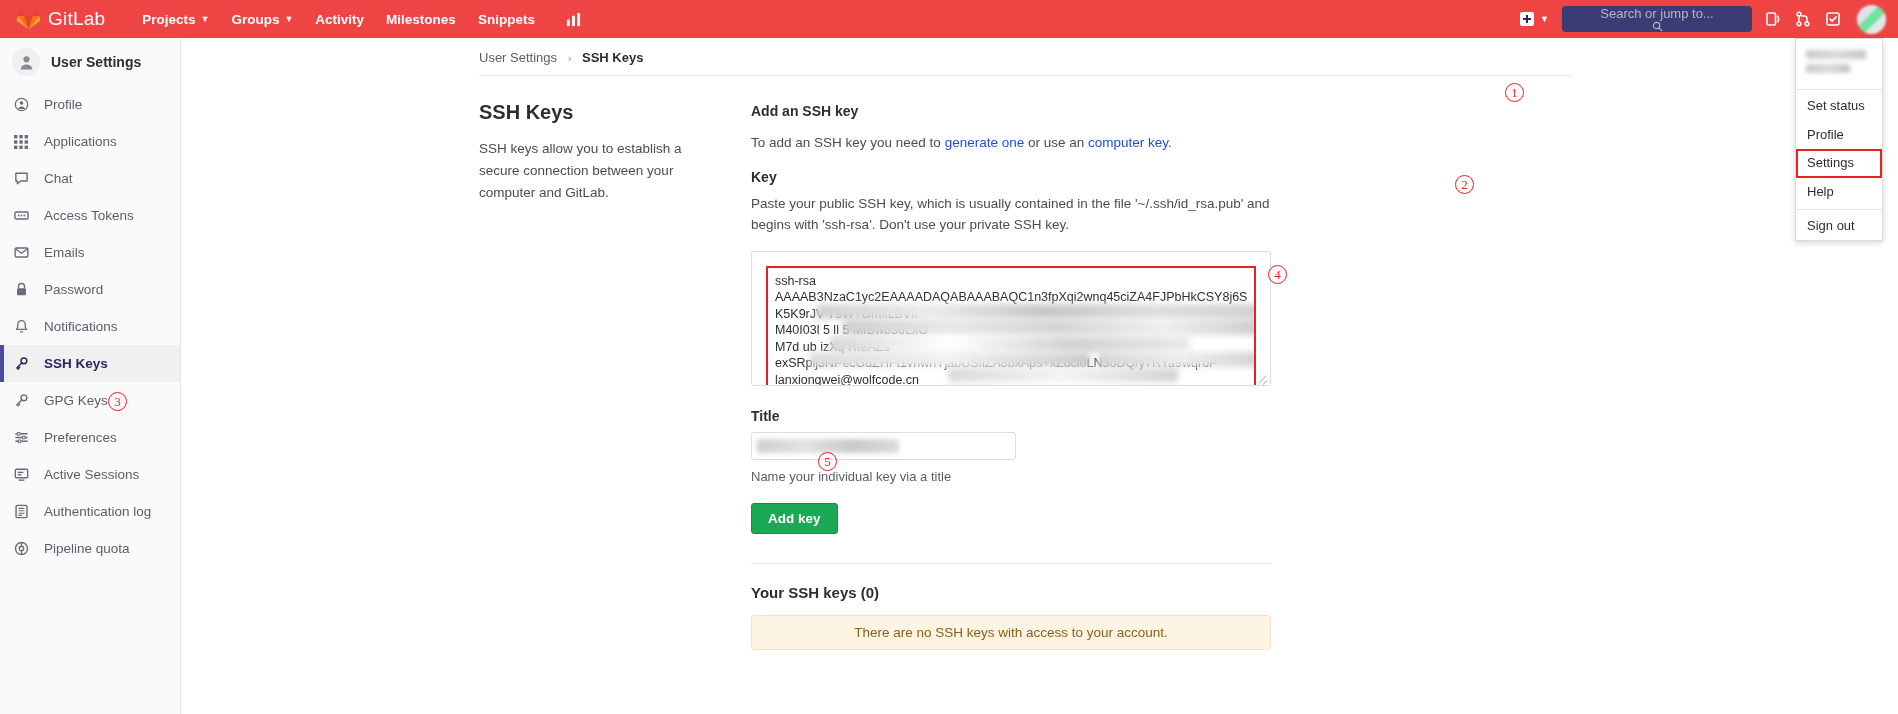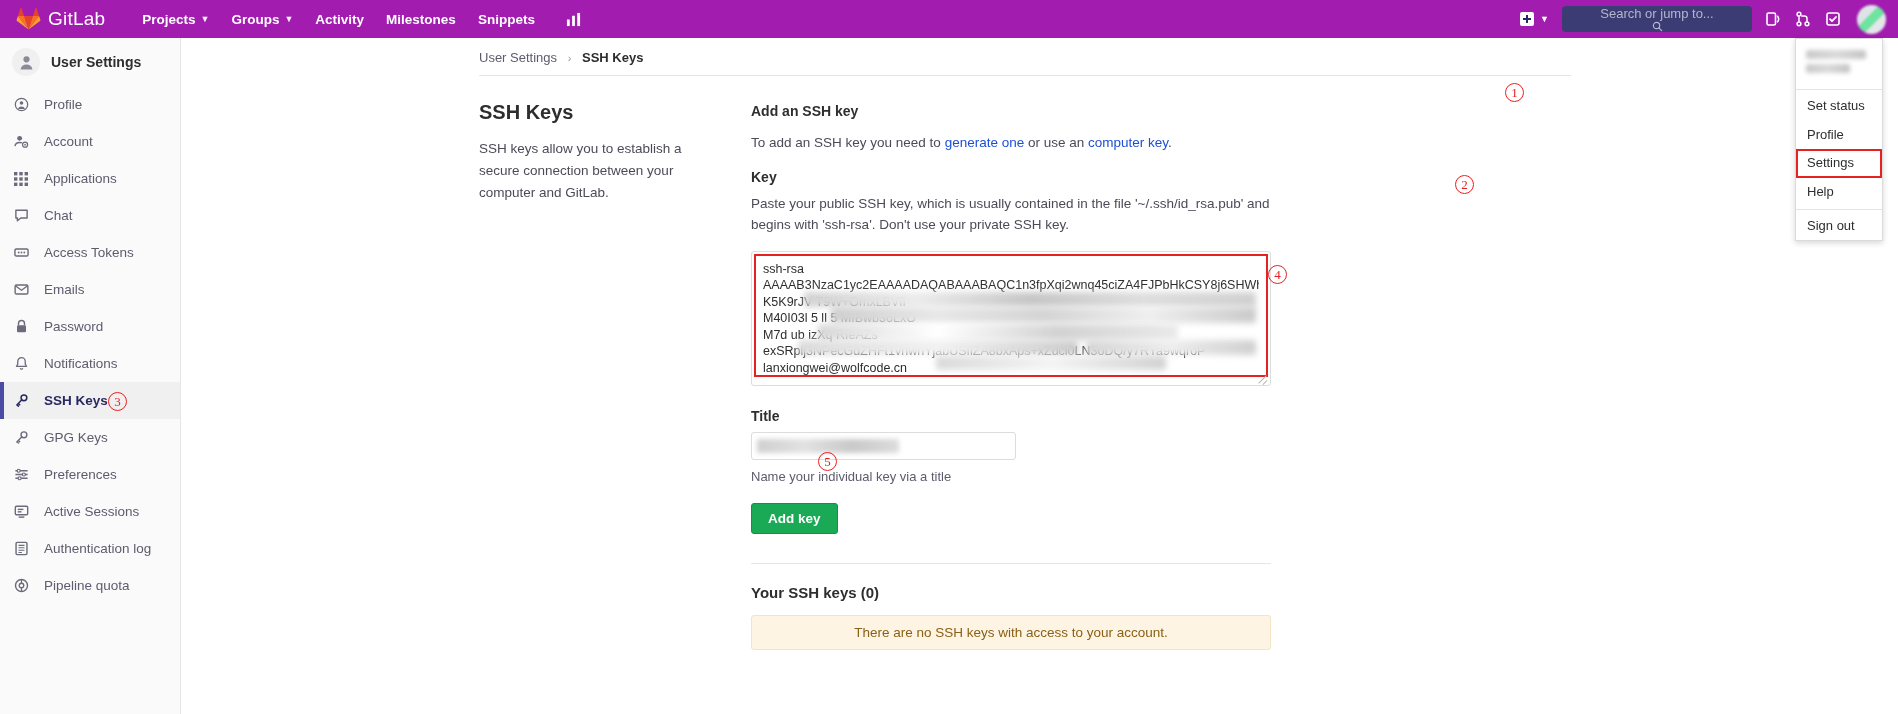--- a/index.html
+++ b/index.html
@@ -10,21 +10,21 @@
     background: #fff;
     font-family: "Liberation Sans", sans-serif;
     font-size: 14px;
     color: #2e2e2e;
   }
 
   
   .navbar {
     position: absolute; top: 0; left: 0;
     width: 1898px; height: 38px;
-    background: #a21caf;
+    background: #ef4444;
     display: flex; align-items: center;
     z-index: 40;
   }
   .nav-logo {
     display: flex; align-items: center;
     margin-left: 16px; margin-right: 26px;
     height: 38px;
   }
   .nav-logo svg { display: block; }
   .nav-logo-text {
@@ -177,21 +177,21 @@
   .helper {
     font-size: 13.5px; line-height: 1.6; color: #4b4b58; margin: 0 0 15px 0;
   }
   .helper a { color: #1d4ed8; text-decoration: none; cursor: pointer; }
   .field-label {
     font-size: 14px; font-weight: bold; color: #2e2e2e; margin-bottom: 8px;
   }
   .key-wrap { position: relative; margin-bottom: 22px; }
   .key-box {
     border: 1px solid #dcdcdc; border-radius: 3px;
-    height: 135px; padding: 2px; background: #fff;
+    height: 135px; padding: 14px; background: #fff;
     position: relative; overflow: hidden;
   }
   .key-inner {
     border: 2px solid #e52222; height: 123px;
     padding: 5px 7px; overflow: hidden; position: relative;
     background: #fff;
   }
   .key-line {
     font-size: 12.5px; line-height: 16.5px; color: #2e2e2e;
     white-space: nowrap; overflow: hidden;
@@ -359,31 +359,20 @@
     <span class="sb-ico">
       <svg width="15" height="15" viewBox="0 0 16 16">
           <circle cx="8" cy="8" r="6.6" fill="none" stroke="#6b6b7b" stroke-width="1.3"></circle>
           <circle cx="8" cy="6.3" r="1.9" fill="#6b6b7b"></circle>
           <path d="M4.3 12.8c.6-1.9 2-2.7 3.7-2.7s3.1.8 3.7 2.7z" fill="#6b6b7b"></path>
         </svg>
     </span>
     <span>Profile</span>
   </div>
 
-  <div class="sb-item">
-    <span class="sb-ico">
-      <svg width="15" height="15" viewBox="0 0 16 16">
-          <circle cx="6" cy="4.6" r="2.6" fill="#6b6b7b"></circle>
-          <path d="M1 13c.4-2.6 2.4-4 5-4 .9 0 1.7.2 2.4.5" fill="none" stroke="#6b6b7b" stroke-width="1.5"></path>
-          <circle cx="11.8" cy="11.4" r="2.7" fill="none" stroke="#6b6b7b" stroke-width="1.3"></circle>
-          <circle cx="11.8" cy="11.4" r=".9" fill="#6b6b7b"></circle>
-        </svg>
-    </span>
-    <span>Account</span>
-  </div>
 
   <div class="sb-item">
     <span class="sb-ico">
       <svg width="14" height="14" viewBox="0 0 14 14">
         <rect x="0" y="0" width="3.4" height="3.4" fill="#6b6b7b"></rect>
           <rect x="5.3" y="0" width="3.4" height="3.4" fill="#6b6b7b"></rect>
           <rect x="10.6" y="0" width="3.4" height="3.4" fill="#6b6b7b"></rect>
         <rect x="0" y="5.3" width="3.4" height="3.4" fill="#6b6b7b"></rect>
           <rect x="5.3" y="5.3" width="3.4" height="3.4" fill="#6b6b7b"></rect>
           <rect x="10.6" y="5.3" width="3.4" height="3.4" fill="#6b6b7b"></rect>

